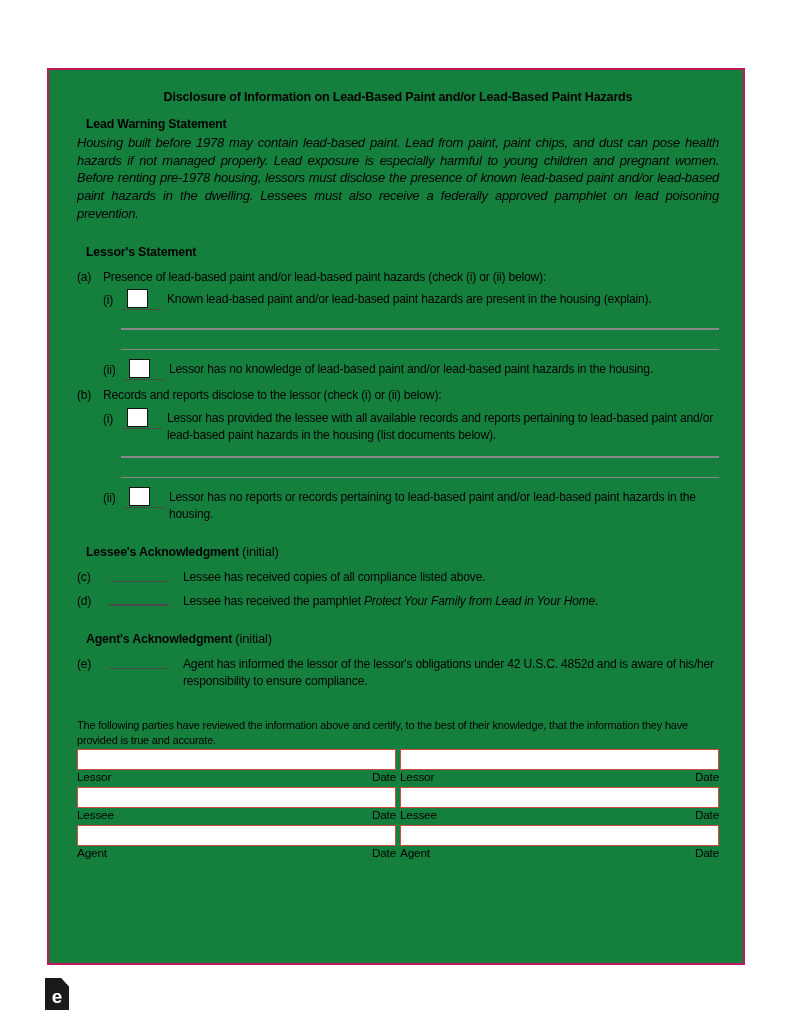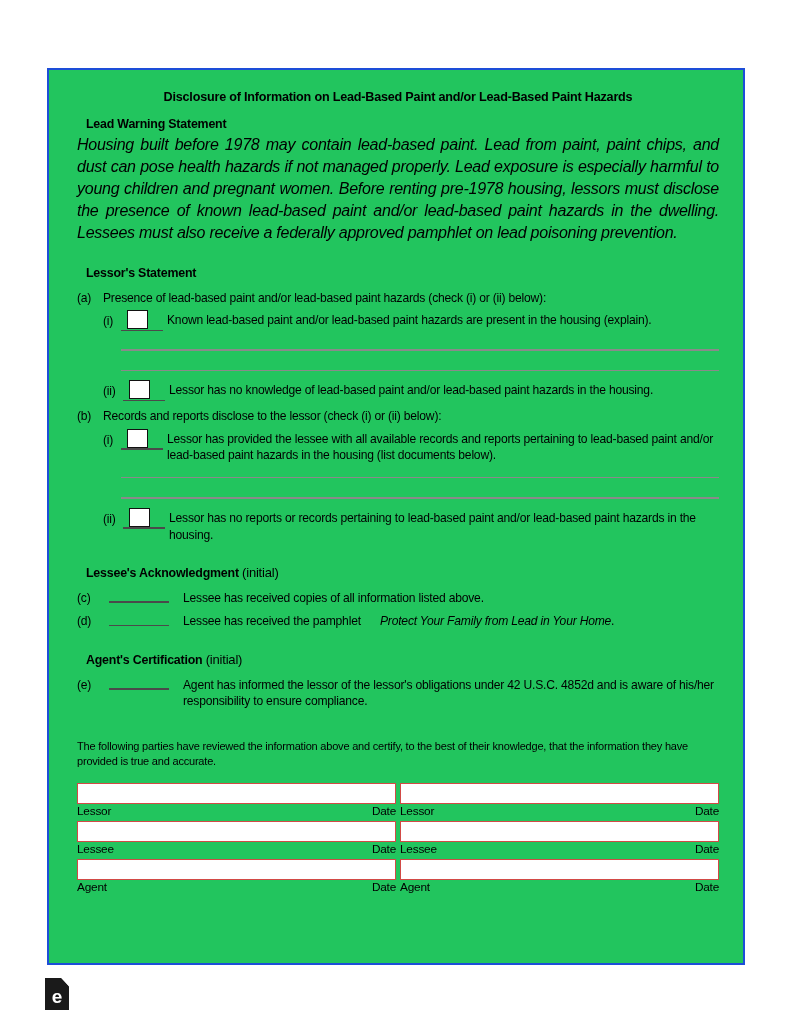--- a/index.html
+++ b/index.html
@@ -16,23 +16,23 @@
     -webkit-font-smoothing: antialiased;
   }
 
   
   .page-frame {
     position: absolute;
     left: 47px;
     top: 68px;
     width: 698px;
     height: 897px;
-    border: 2px solid #1d4ed8;
+    border: 2px solid #be185d;
     box-sizing: border-box;
-    background: #22c55e;
+    background: #15803d;
   }
 
   .page-inner {
     position: absolute;
     left: 28px;
     top: 20px;
     width: 642px;
   }
 
   
@@ -49,34 +49,34 @@
     font-weight: bold;
     letter-spacing: -0.2px;
     margin: 0 0 1px 9px;
     line-height: 1.25;
   }
   .sec-head .normal {
     font-weight: normal;
     font-size: 13px;
   }
   .warn-body {
-    font-size: 16px;
+    font-size: 13px;
     font-style: italic;
     line-height: 1.38;
     margin: 0;
     text-align: justify;
     letter-spacing: -0.25px;
   }
   .para {
     font-size: 11px;
     line-height: 1.38;
     margin: 0;
     letter-spacing: -0.2px;
   }
-  .it { font-style: italic; margin-left: 16px; }
+  .it { font-style: italic; }
 
   .gap-lg { height: 22px; }
   .gap-sm { height: 7px; }
   .gap-xs { height: 4px; }
 
   
   .row {
     display: flex;
     align-items: flex-start;
     font-size: 12.1px;
@@ -152,21 +152,21 @@
   }
 
   
   .expl-rule {
     margin-left: 44px;
     height: 1.4px;
     background: #8a8a8a;
   }
 
   
-  .sig-block { margin-top: 14px; }
+  .sig-block { }
   .sig-row {
     display: flex;
     justify-content: space-between;
   }
   .sig-col {
     width: 319px;
     position: relative;
   }
   .sig-field {
     height: 21px;
@@ -308,35 +308,35 @@
     <div class="sec-head">
       <span>Lessee's Acknowledgment</span>
       <span class="normal">(initial)</span>
     </div>
 
     <div class="gap-sm"></div>
 
     <div class="row">
       <span class="lbl-a">(c)</span>
       <span class="initial-blank"></span>
-      <span>Lessee has received copies of all information listed above.</span>
+      <span>Lessee has received copies of all compliance listed above.</span>
     </div>
 
     <div class="gap-sm"></div>
 
     <div class="row">
       <span class="lbl-a">(d)</span>
       <span class="initial-blank"></span>
       <span><span>Lessee has received the pamphlet </span><span class="it">Protect Your Family from Lead in Your Home</span><span>.</span></span>
     </div>
 
     <div class="gap-lg"></div>
 
     <div class="sec-head">
-      <span>Agent's Certification</span>
+      <span>Agent's Acknowledgment</span>
       <span class="normal">(initial)</span>
     </div>
 
     <div class="gap-sm"></div>
 
     <div class="row">
       <span class="lbl-a">(e)</span>
       <span class="initial-blank"></span>
       <span style="flex:1 1 auto">Agent has informed the lessor of the lessor's obligations under 42 U.S.C. 4852d and is aware of his/her responsibility to ensure compliance.</span>
     </div>

